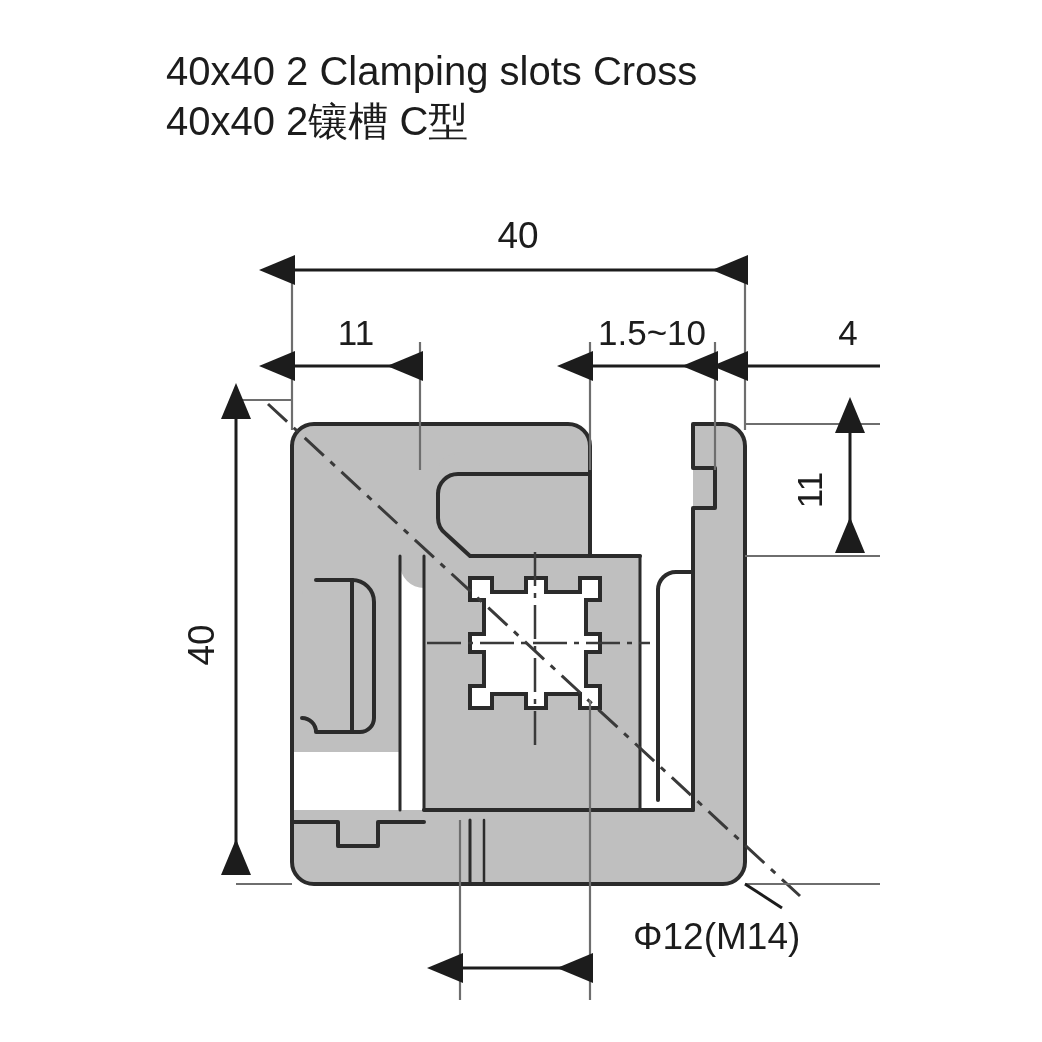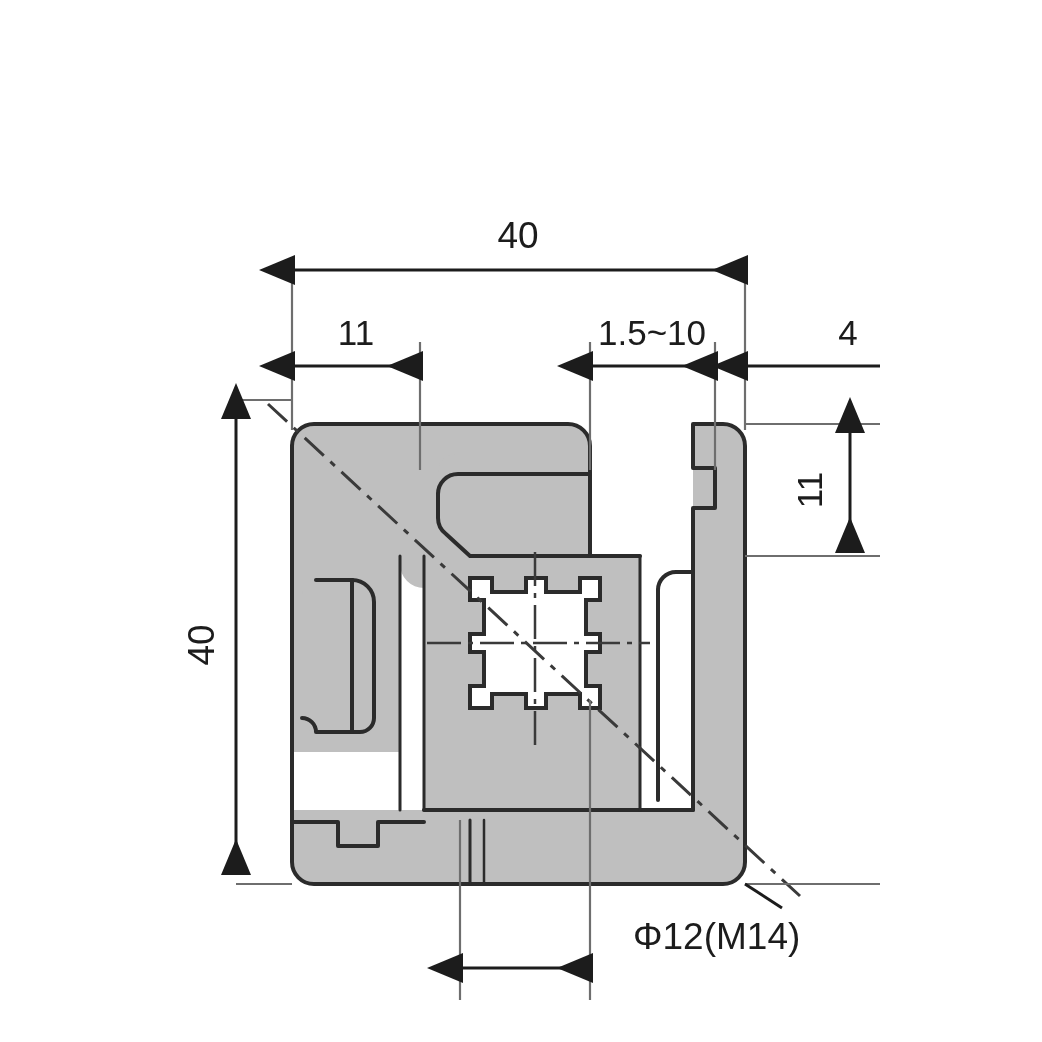--- a/index.html
+++ b/index.html
@@ -52,20 +52,24 @@
     font-family: "Liberation Sans", sans-serif;
     font-size: 37px;
     fill: #1c1c1c;
   }
 </style>
 </head>
 <body>
 
 <div id="drawing-root">
 
+  <div class="title-block">
+    <div class="title-line">40x40 2 Clamping slots Cross</div>
+    <div class="title-line">40x40 2镶槽 C型</div>
+  </div>
 
   <svg id="cad" viewBox="0 0 1042 1042">
     <defs>
       <marker id="arrIn" viewBox="0 0 12 10" refX="11" refY="5" markerWidth="12" markerHeight="10" orient="auto-start-reverse">
         <path d="M0,5 L12,0 L12,10 z" fill="#1c1c1c"></path>
       </marker>
       <marker id="arrOut" viewBox="0 0 12 10" refX="1" refY="5" markerWidth="12" markerHeight="10" orient="auto-start-reverse">
         <path d="M12,5 L0,0 L0,10 z" fill="#1c1c1c"></path>
       </marker>
     </defs>

